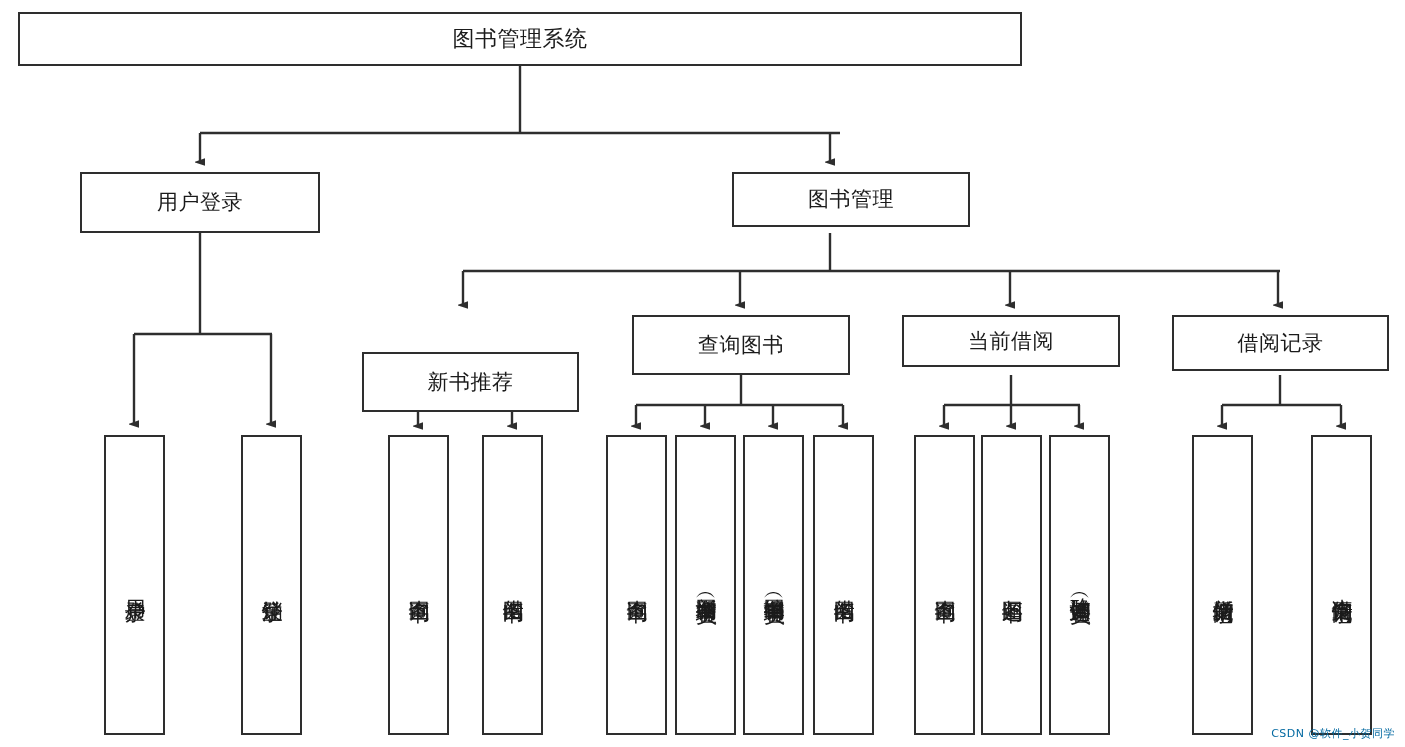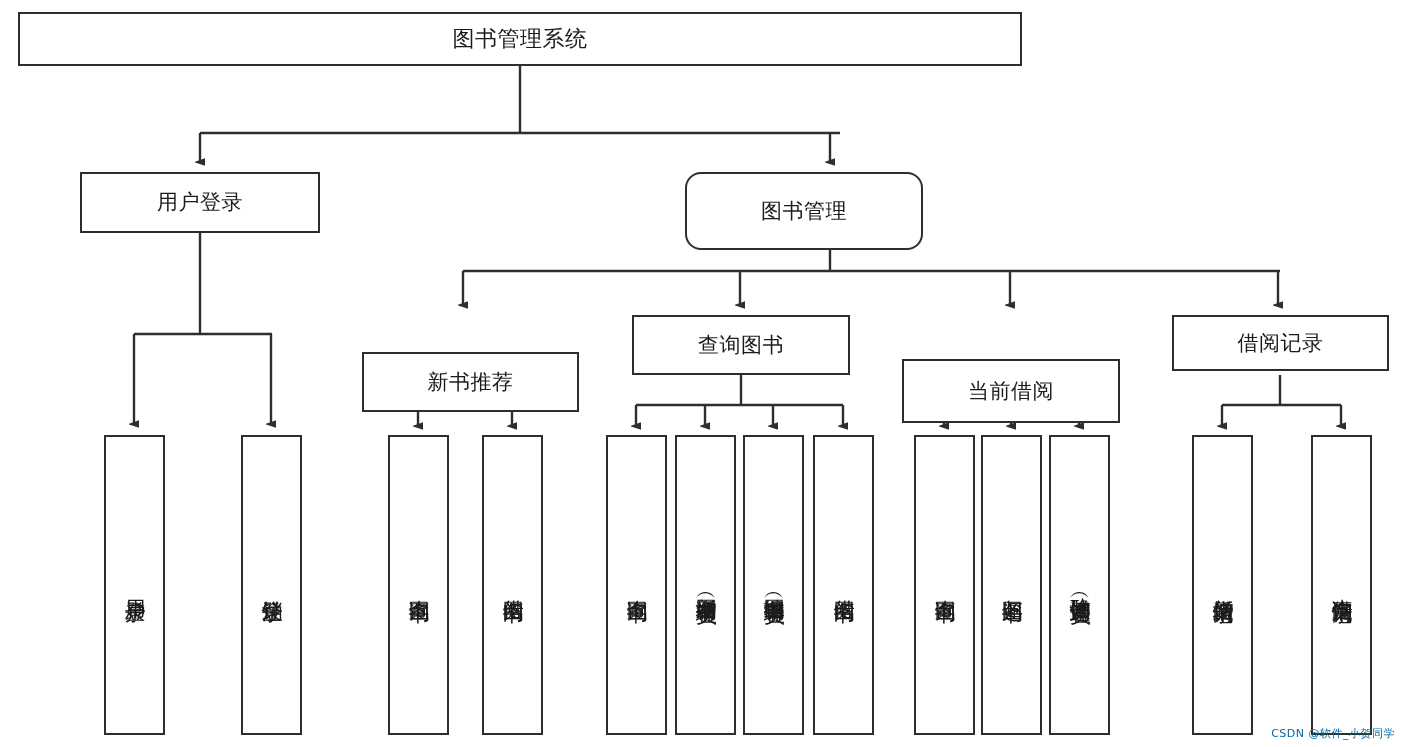--- a/index.html
+++ b/index.html
@@ -105,31 +105,31 @@
     </g>
   </svg>
 
   <div class="node h-node root" style="left:18px;top:12px;width:1004px;height:54px;">
     <span class="lbl">图书管理系统</span>
   </div>
 
   <div class="node h-node" style="left:80px;top:172px;width:240px;height:61px;">
     <span class="lbl">用户登录</span>
   </div>
-  <div class="node h-node" style="left:685px;top:172px;width:238px;height:78px;border-radius:16px;">
+  <div class="node h-node" style="left:732px;top:172px;width:238px;height:55px;">
     <span class="lbl">图书管理</span>
   </div>
 
   <div class="node h-node" style="left:362px;top:315px;width:217px;height:60px;margin-top:37px;">
     <span class="lbl">新书推荐</span>
   </div>
   <div class="node h-node" style="left:632px;top:315px;width:218px;height:60px;">
     <span class="lbl">查询图书</span>
   </div>
-  <div class="node h-node" style="left:902px;top:315px;width:218px;height:64px;margin-top:44px;">
+  <div class="node h-node" style="left:902px;top:315px;width:218px;height:52px;">
     <span class="lbl">当前借阅</span>
   </div>
   <div class="node h-node" style="left:1172px;top:315px;width:217px;height:56px;">
     <span class="lbl">借阅记录</span>
   </div>
 
   <div class="node v-node" style="left:104px;top:435px;width:61px;height:300px;">
     <span class="lbl">用户登录</span>
   </div>
   <div class="node v-node" style="left:241px;top:435px;width:61px;height:300px;">

